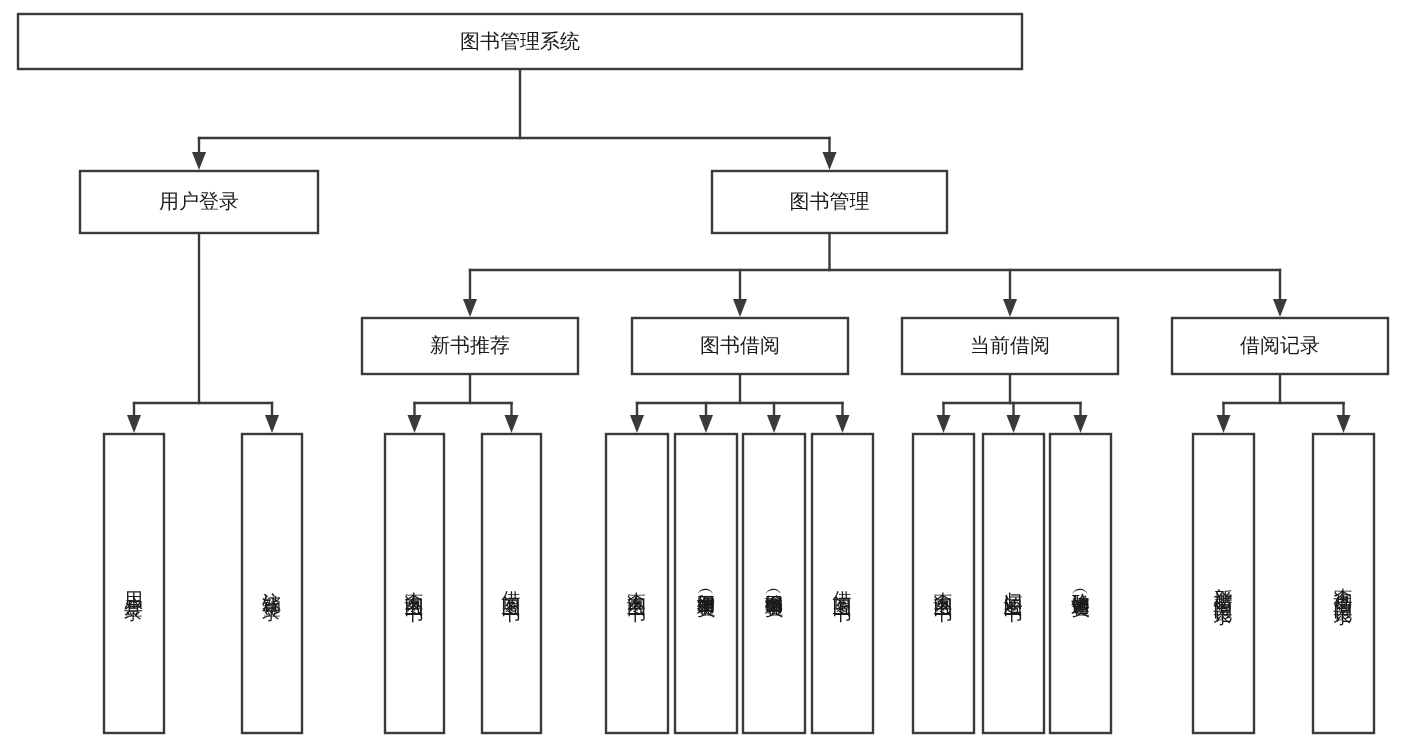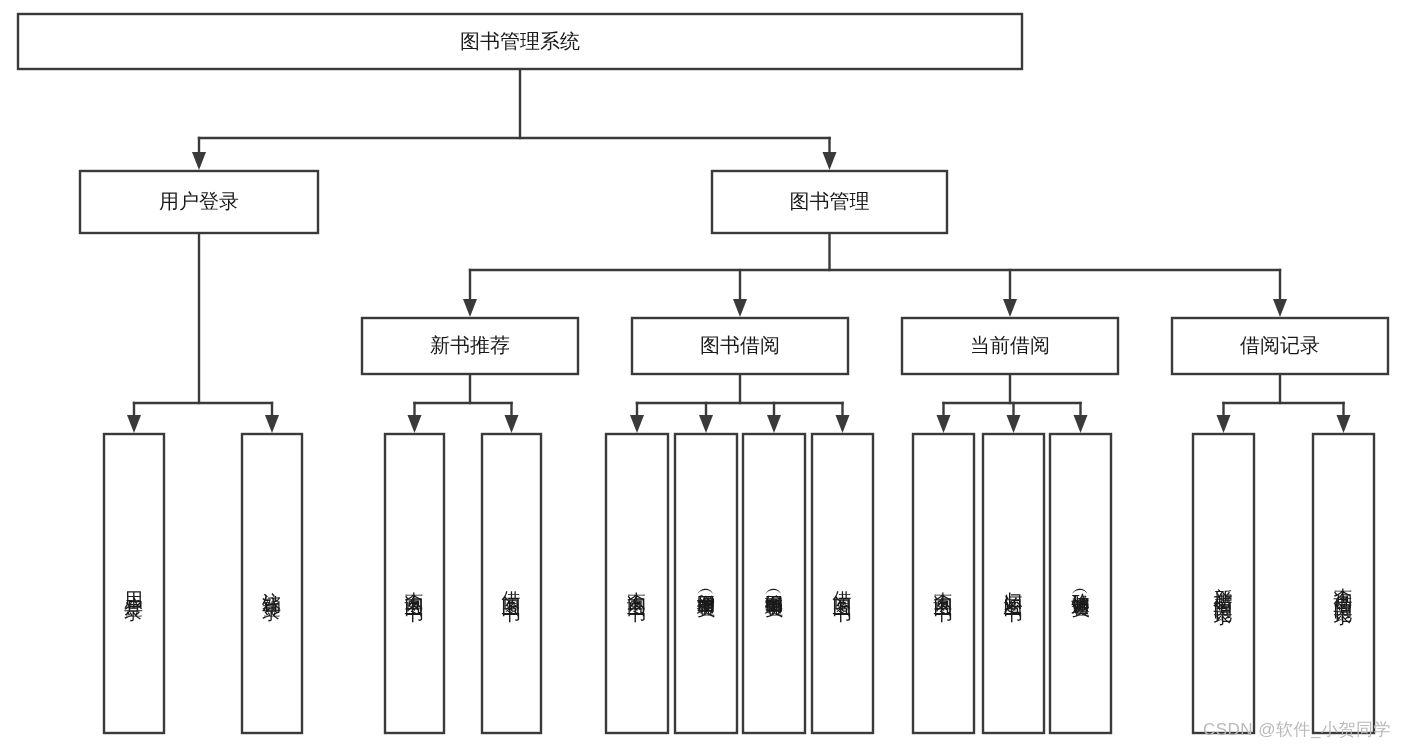--- a/index.html
+++ b/index.html
@@ -209,14 +209,13 @@
         <span class="node-label-v tight">确认归还（管理员）</span>
       </div>
       <div class="node-label-v-wrap" style="left: 1193px; top: 434px; width: 61px; height: 299px;">
         <span class="node-label-v">新增借阅记录</span>
       </div>
       <div class="node-label-v-wrap" style="left: 1313px; top: 434px; width: 61px; height: 299px;">
         <span class="node-label-v">查询借阅记录</span>
       </div>
     </div>
 
-  <div class="watermark">CSDN @软件_小贺同学</div>
 </div>
 
 </body></html>

